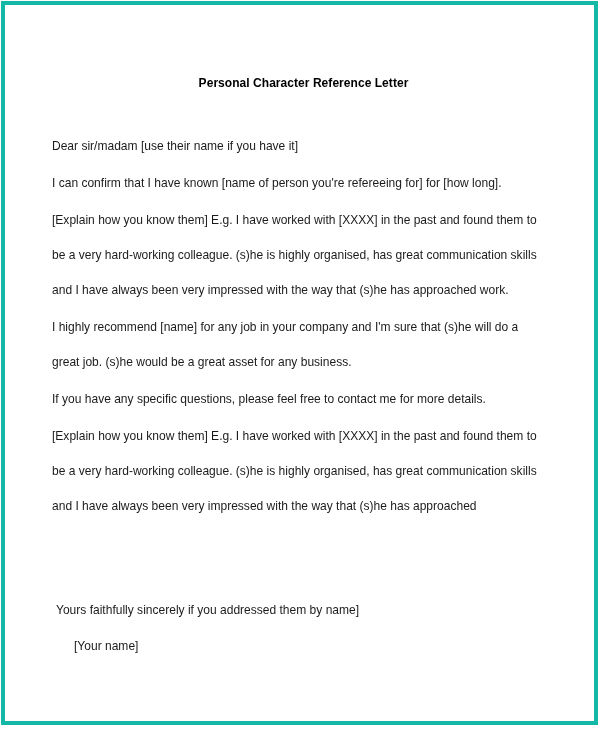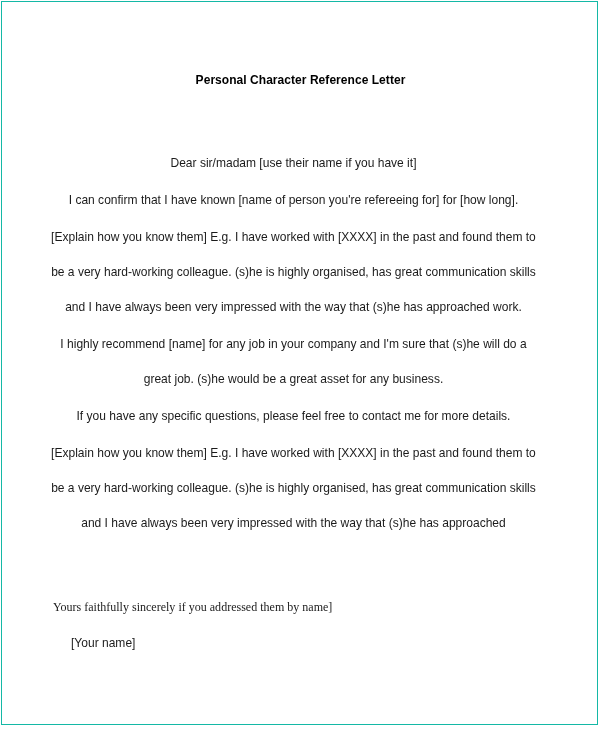--- a/index.html
+++ b/index.html
@@ -15,21 +15,21 @@
   }
 
   
   .page {
     position: absolute;
     left: 1px;
     top: 1px;
     width: 597px;
     height: 724px;
     background: #ffffff;
-    border: 1px solid #14b8a6;
+    border: 4px solid #14b8a6;
     box-sizing: border-box;
     overflow: hidden;
   }
 
   .doc-body {
     position: absolute;
     left: 0;
     top: 0;
     width: 100%;
     height: 100%;
@@ -47,23 +47,22 @@
     color: #000000;
     letter-spacing: 0.05px;
     transform: scaleX(0.96);
     transform-origin: center top;
   }
 
   
   .letter {
     position: absolute;
     left: 47px;
-    top: 144px;
+    top: 124px;
     width: 512px;
-    text-align: center;
   }
 
   .para {
     font-size: 12.6px;
     line-height: 35px;
     color: #1b1b1b;
     margin: 0;
     transform: scaleX(0.955);
     transform-origin: left top;
     white-space: normal;
@@ -77,21 +76,20 @@
   .gap-after {
     margin-bottom: 2px;
   }
 
   
   .signoff {
     position: absolute;
     left: 51px;
     top: 588px;
     width: 512px;
-    font-family: Liberation Serif, serif;
   }
   .signoff .para {
     line-height: 35px;
   }
   .signoff-name {
     position: absolute;
     left: 69px;
     top: 624px;
     width: 512px;
   }

